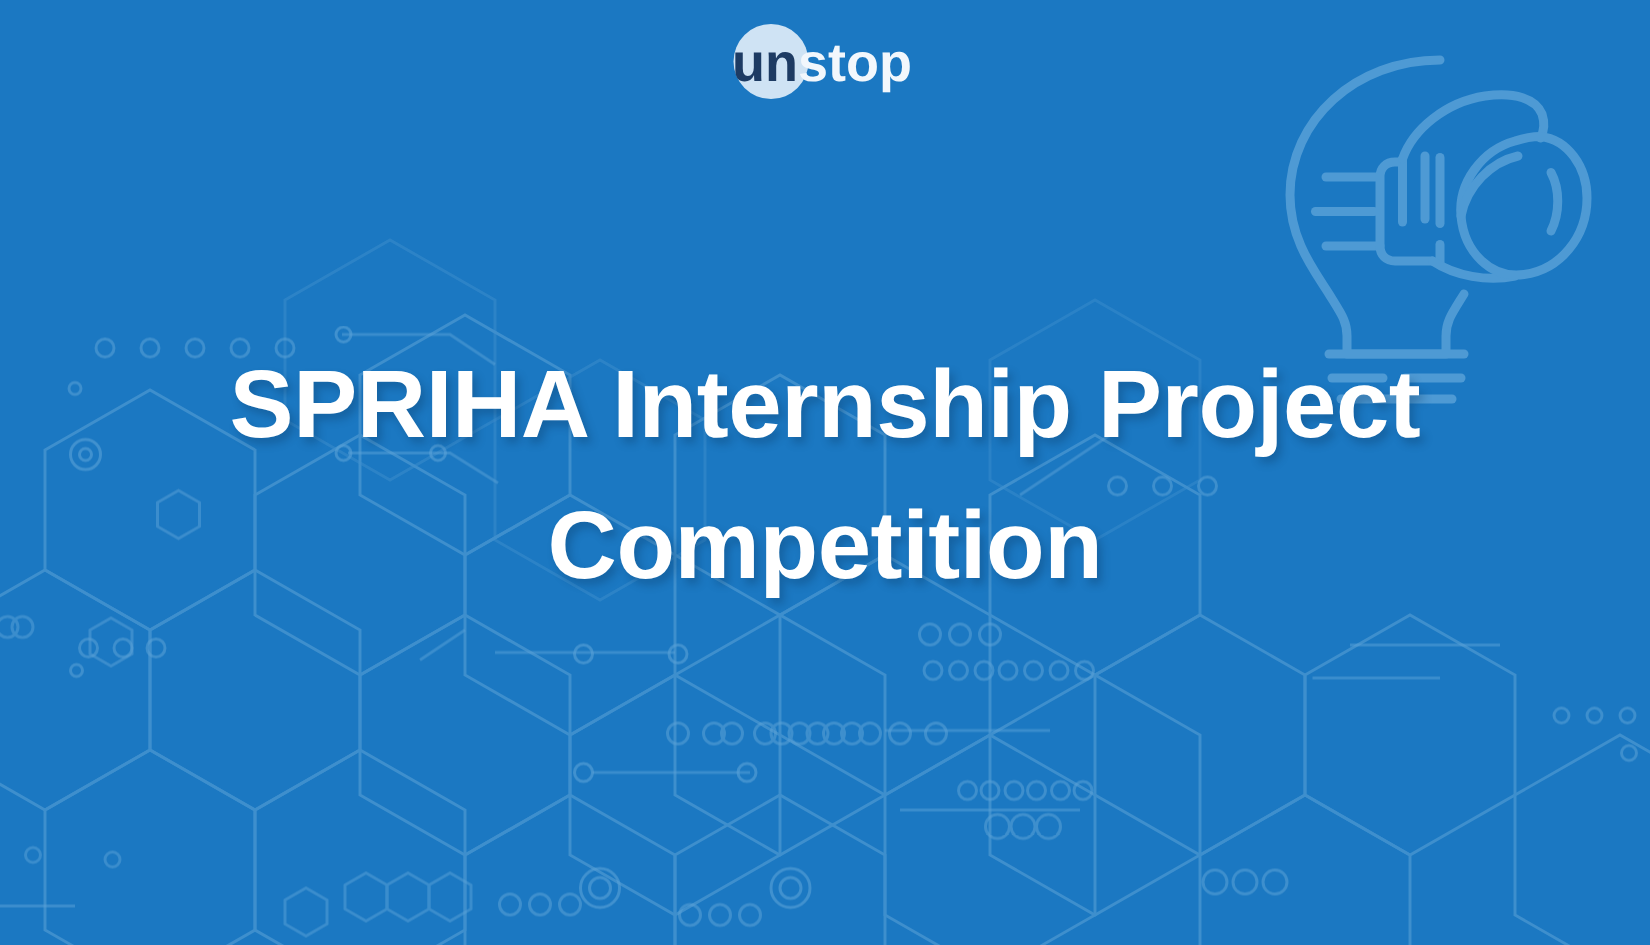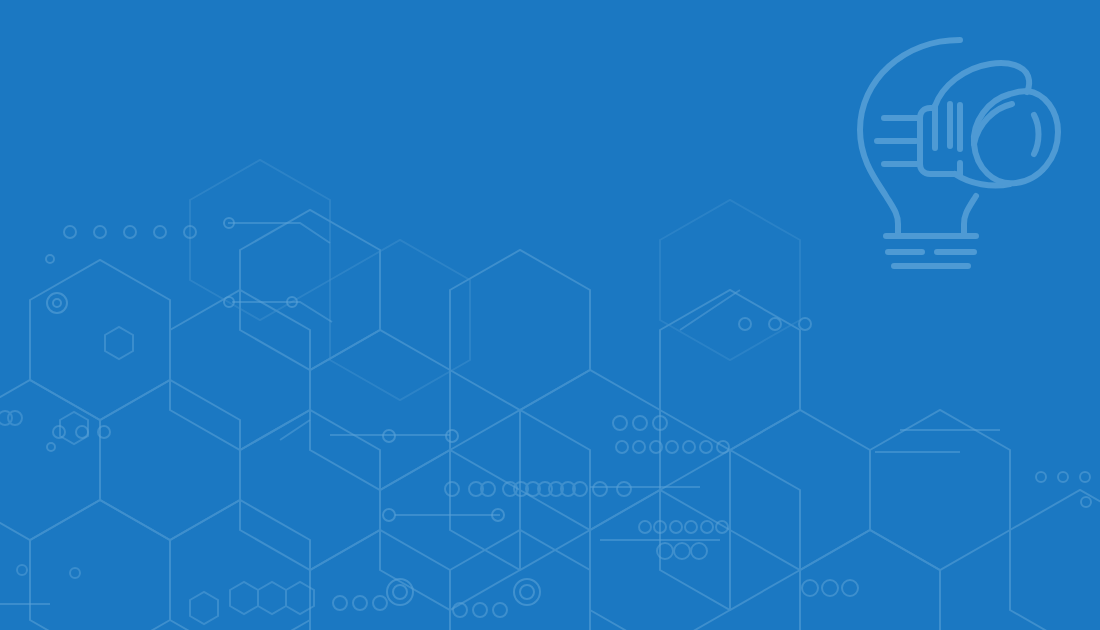--- a/index.html
+++ b/index.html
@@ -275,15 +275,26 @@
                C 152 168, 134 150, 132 126
                C 130 104, 146 82, 168 76
                C 174 74, 180 73, 185 73 Z"></path>
 
       <path d="M 192 97 C 198 108, 198 124, 192 136"></path>
 
       <path d="M 132 126 C 136 106, 152 90, 170 86"></path>
     </g>
   </svg>
 
-
+  <div id="logo">
+    <svg width="140" height="54" viewBox="0 0 140 54" xmlns="http://www.w3.org/2000/svg">
+      <circle cx="34" cy="27" r="25" fill="#cfe3f4"></circle>
+      <text x="8" y="40" font-family="Liberation Sans, sans-serif" font-size="36" font-weight="bold" fill="#1d3b63">un</text>
+      <text x="52" y="40" font-family="Liberation Sans, sans-serif" font-size="36" font-weight="bold" fill="#f2f7fc">stop</text>
+    </svg>
+  </div>
+
+  <div id="title-block">
+    <span class="title-line">SPRIHA Internship Project</span>
+    <span class="title-line">Competition</span>
+  </div>
 
 </div>
 
 </body></html>

